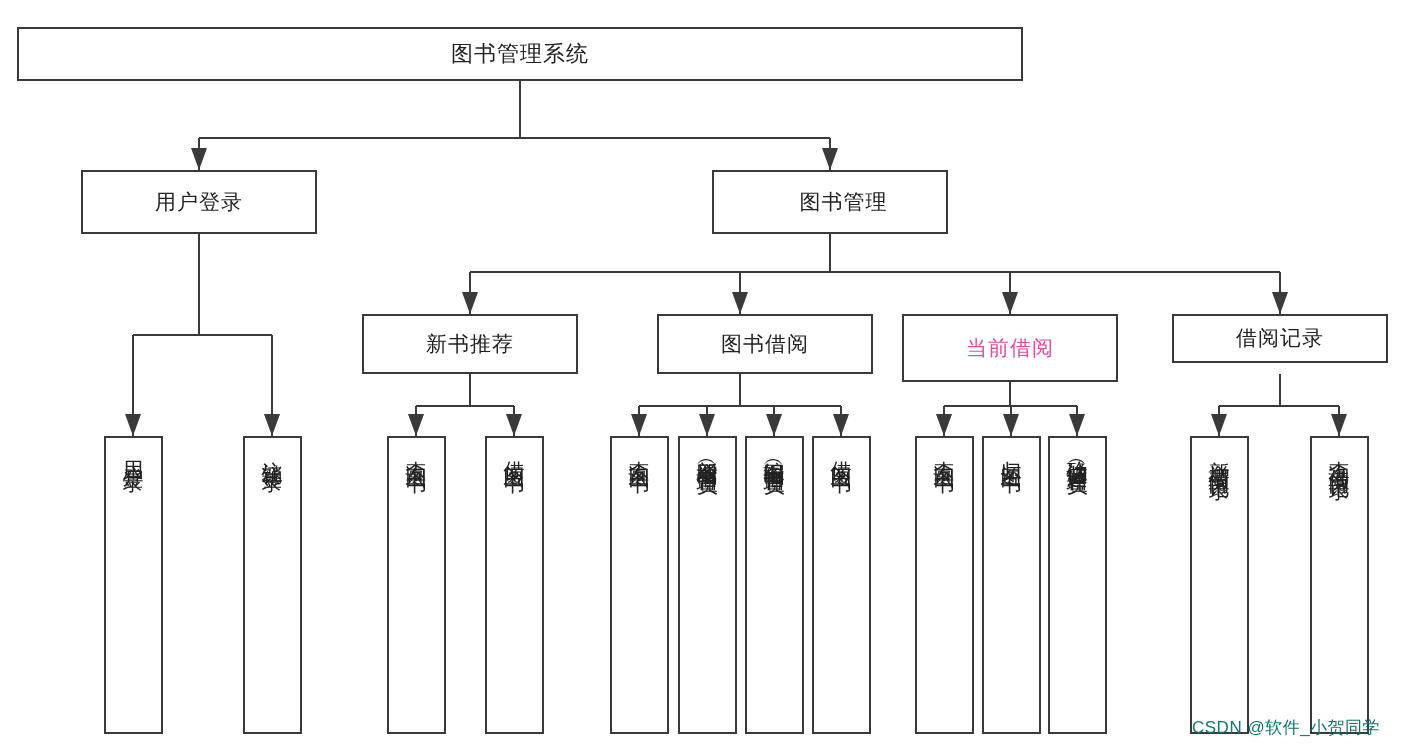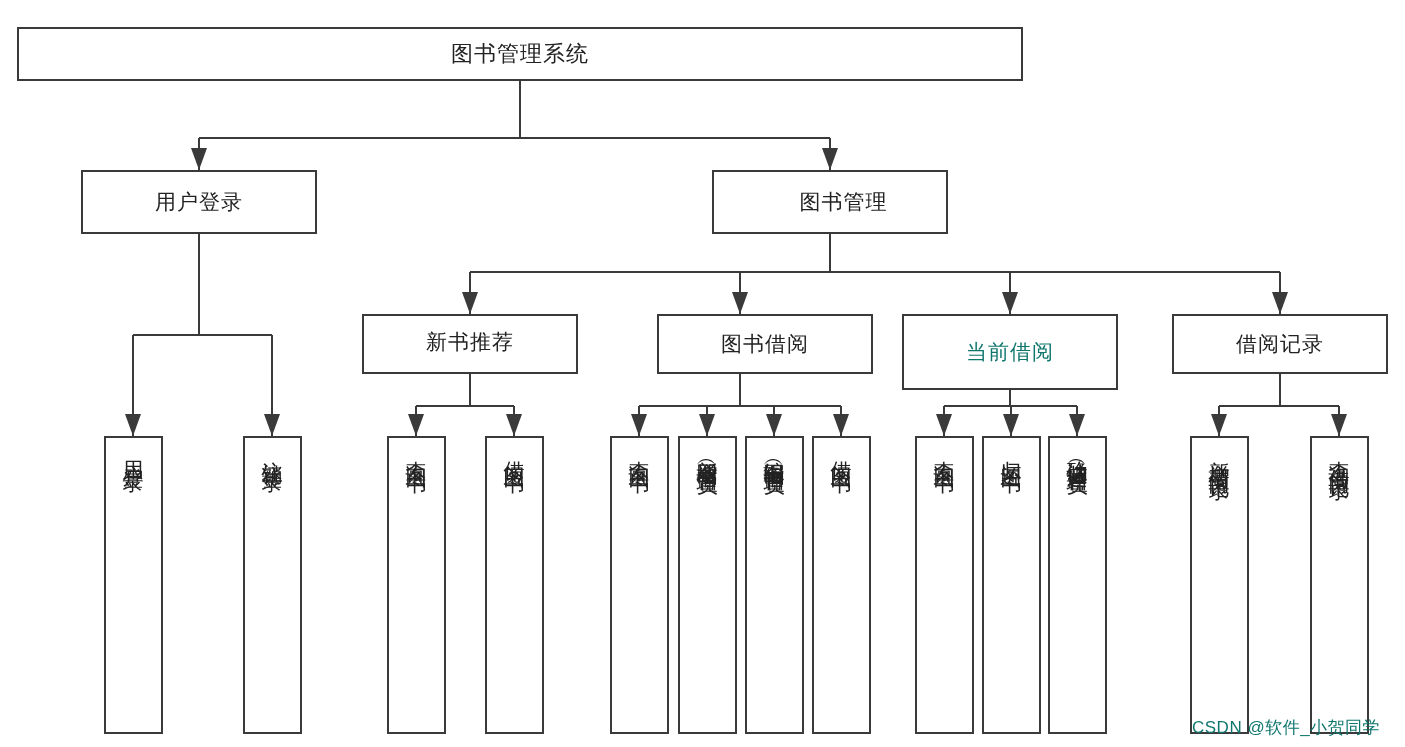--- a/index.html
+++ b/index.html
@@ -136,30 +136,30 @@
   <div id="nodes">
       <div class="node horizontal root" style="left: 17px; top: 14px; width: 1006px; height: 54px; border-color: rgb(58, 58, 58); color: rgb(34, 34, 34); margin-top: 13px;">
         <span class="node-label">图书管理系统</span>
       </div>
       <div class="node horizontal" style="left: 81px; top: 170px; width: 236px; height: 64px; border-color: rgb(58, 58, 58); color: rgb(34, 34, 34);">
         <span class="node-label">用户登录</span>
       </div>
       <div class="node horizontal" style="left: 712px; top: 170px; width: 236px; height: 64px; border-color: rgb(58, 58, 58); color: rgb(34, 34, 34); padding-left: 27px;">
         <span class="node-label">图书管理</span>
       </div>
-      <div class="node horizontal" style="left: 362px; top: 314px; width: 216px; height: 60px; border-color: rgb(58, 58, 58); color: rgb(34, 34, 34); font-family: Liberation Mono, monospace;">
+      <div class="node horizontal" style="left: 362px; top: 314px; width: 216px; height: 60px; border-color: rgb(58, 58, 58); color: rgb(34, 34, 34);">
         <span class="node-label">新书推荐</span>
       </div>
       <div class="node horizontal" style="left: 657px; top: 314px; width: 216px; height: 60px; border-color: rgb(58, 58, 58); color: rgb(34, 34, 34);">
         <span class="node-label">图书借阅</span>
       </div>
-      <div class="node horizontal" style="left: 902px; top: 314px; width: 216px; height: 76px; border-color: rgb(58, 58, 58); color: #0f766e;">
+      <div class="node horizontal" style="left: 902px; top: 314px; width: 216px; height: 68px; border-color: rgb(58, 58, 58); color: #ec4899;">
         <span class="node-label">当前借阅</span>
       </div>
-      <div class="node horizontal" style="left: 1172px; top: 314px; width: 216px; height: 60px; border-color: rgb(58, 58, 58); color: rgb(34, 34, 34);">
+      <div class="node horizontal" style="left: 1172px; top: 314px; width: 216px; height: 49px; border-color: rgb(58, 58, 58); color: rgb(34, 34, 34);">
         <span class="node-label">借阅记录</span>
       </div>
       <div class="node vertical" style="left: 104px; top: 436px; width: 59px; height: 298px; border-color: rgb(58, 58, 58); color: rgb(34, 34, 34);">
         <span class="node-label">用户登录</span>
       </div>
       <div class="node vertical" style="left: 243px; top: 436px; width: 59px; height: 298px; border-color: rgb(58, 58, 58); color: rgb(34, 34, 34);">
         <span class="node-label">注销登录</span>
       </div>
       <div class="node vertical" style="left: 387px; top: 436px; width: 59px; height: 298px; border-color: rgb(58, 58, 58); color: rgb(34, 34, 34);">
         <span class="node-label">查询图书</span>

